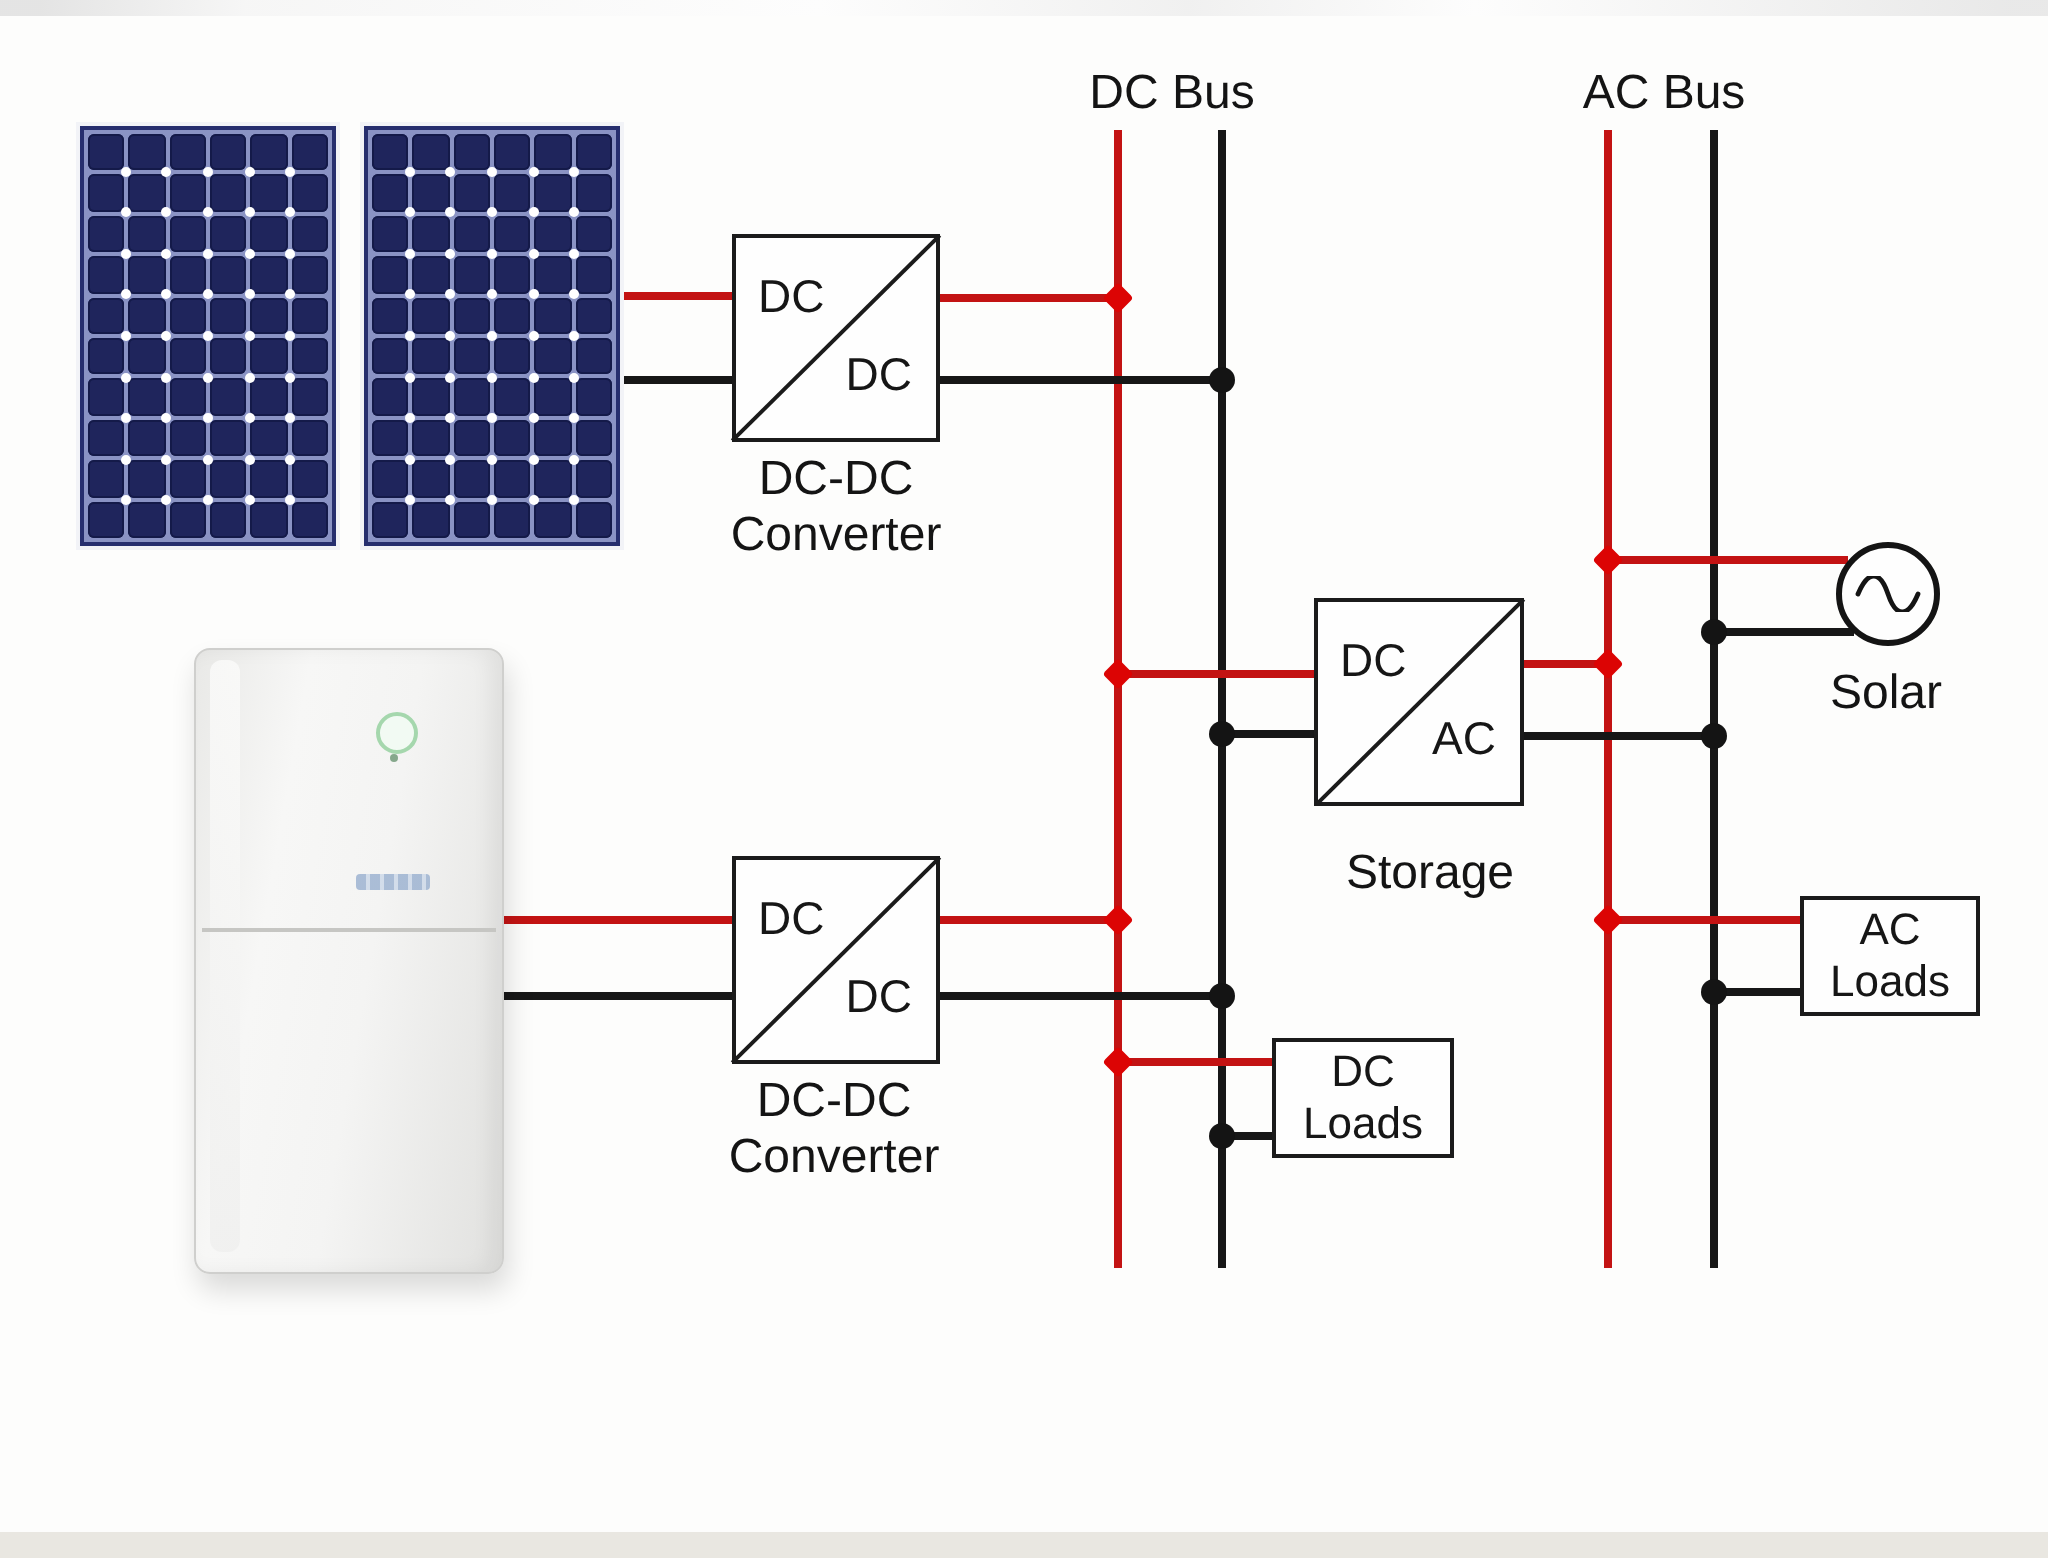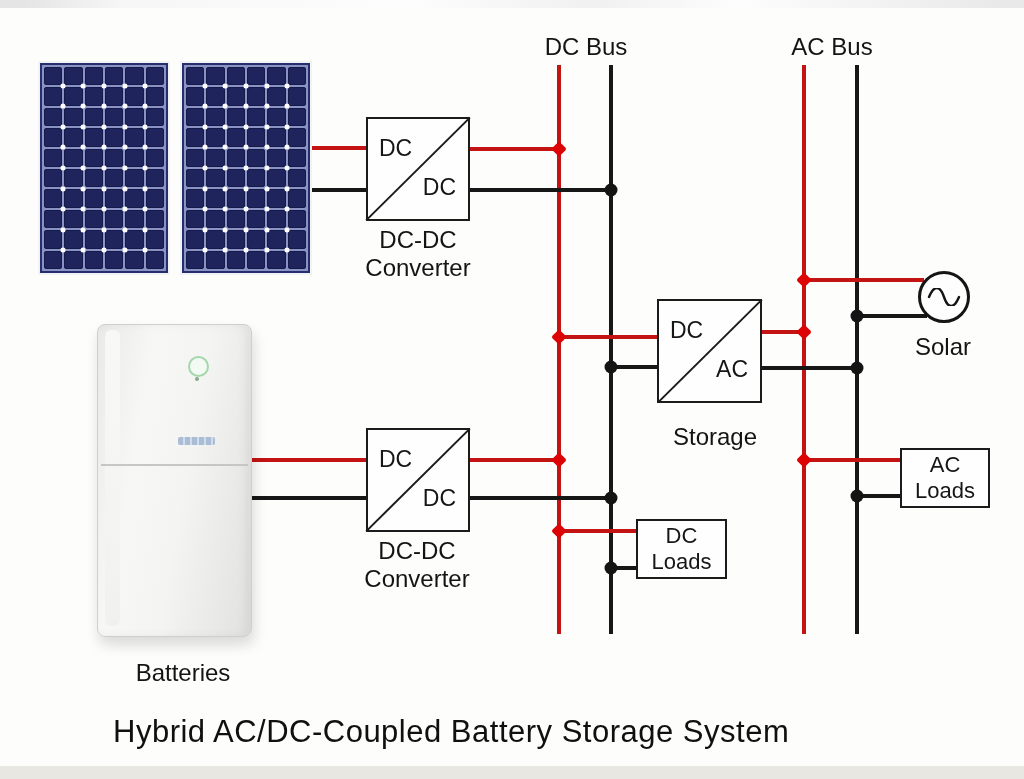--- a/index.html
+++ b/index.html
@@ -333,21 +333,20 @@
       <div class="pdot" style="left: 83.3333%; top: 90%;"></div>
     </div>
 
   <div class="battery">
     <div class="bat-left-glow"></div>
     <div class="bat-led"></div>
     <div class="bat-led-dot"></div>
     <div class="bat-logo"></div>
     <div class="bat-seam"></div>
   </div>
-  <div class="lbl" style="left:83px;top:659px;width:200px;">Batteries</div>
 
   <div class="cbox" style="left:366px;top:117px;width:104px;height:104px;">
     <div class="diag"></div>
     <span class="in-lbl">DC</span>
     <span class="out-lbl">DC</span>
   </div>
   <div class="lbl" style="left:318px;top:226px;width:200px;">
     <div>DC-DC</div>
     <div>Converter</div>
   </div>
@@ -378,16 +377,15 @@
 
   <div class="lbox" style="left:636px;top:519px;width:91px;height:60px;">
     <div>DC</div>
     <div>Loads</div>
   </div>
   <div class="lbox" style="left:900px;top:448px;width:90px;height:60px;">
     <div>AC</div>
     <div>Loads</div>
   </div>
 
-  <div class="title">Hybrid AC/DC-Coupled Battery Storage System</div>
 
   <div class="bottom-bar"></div>
 </div>
 
 </body></html>

